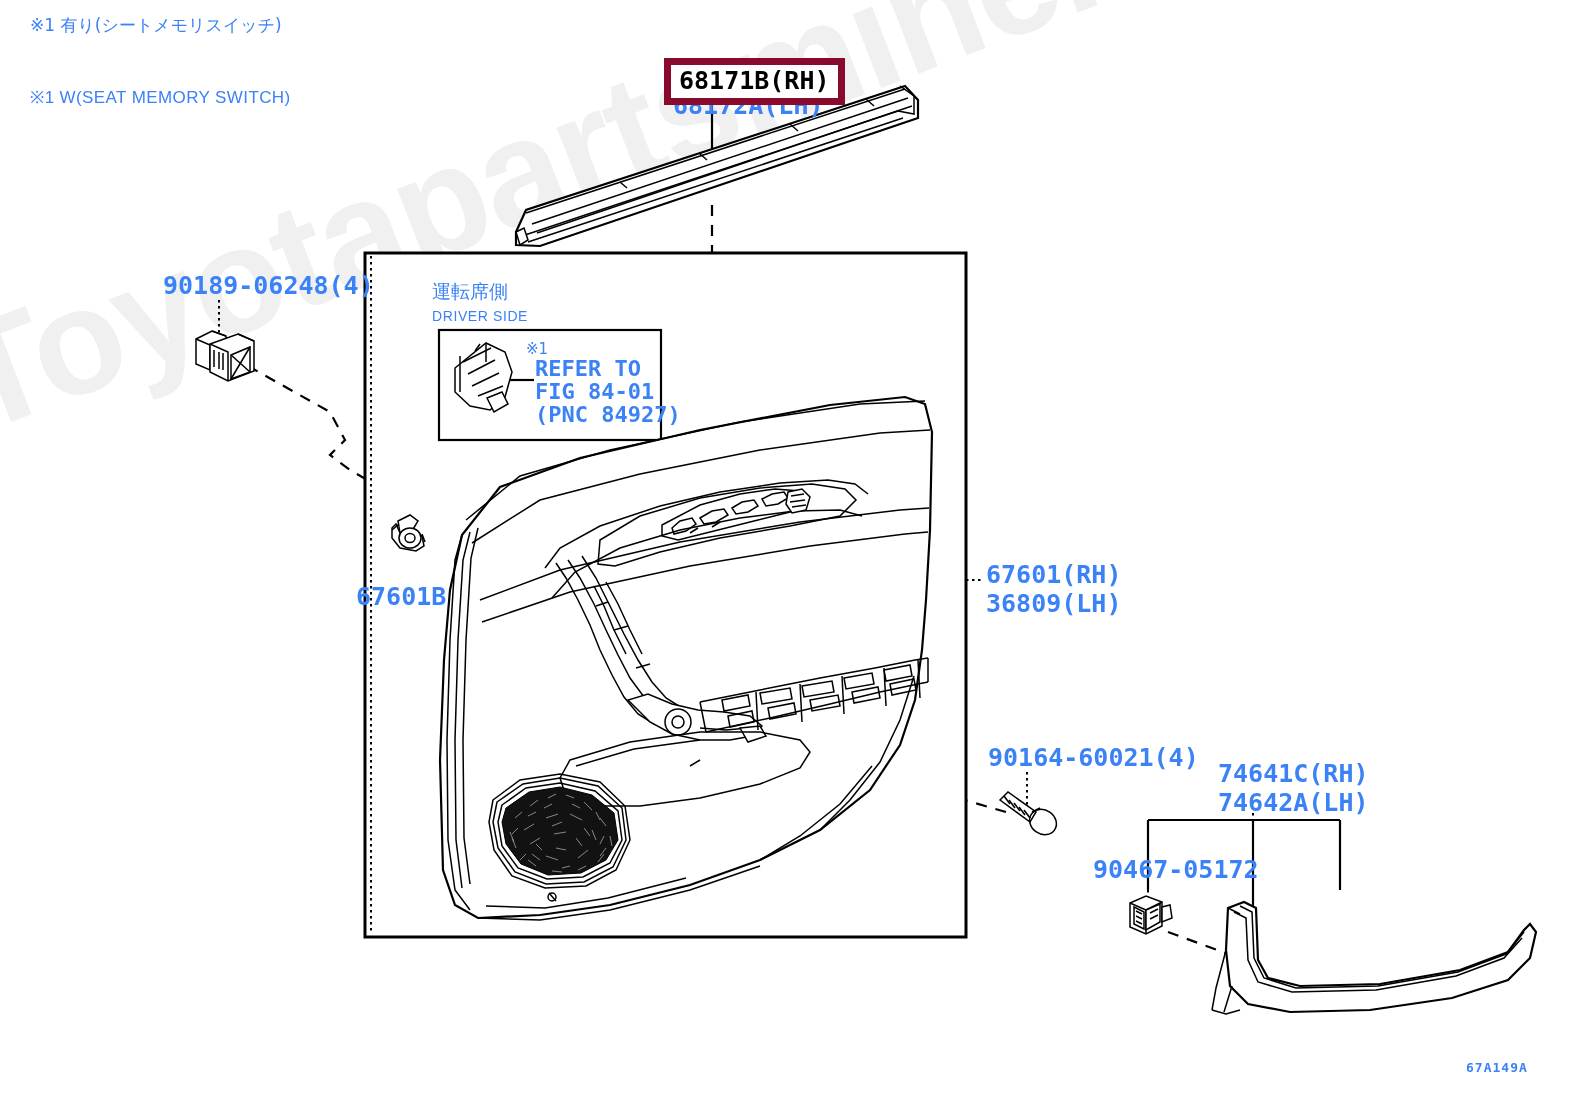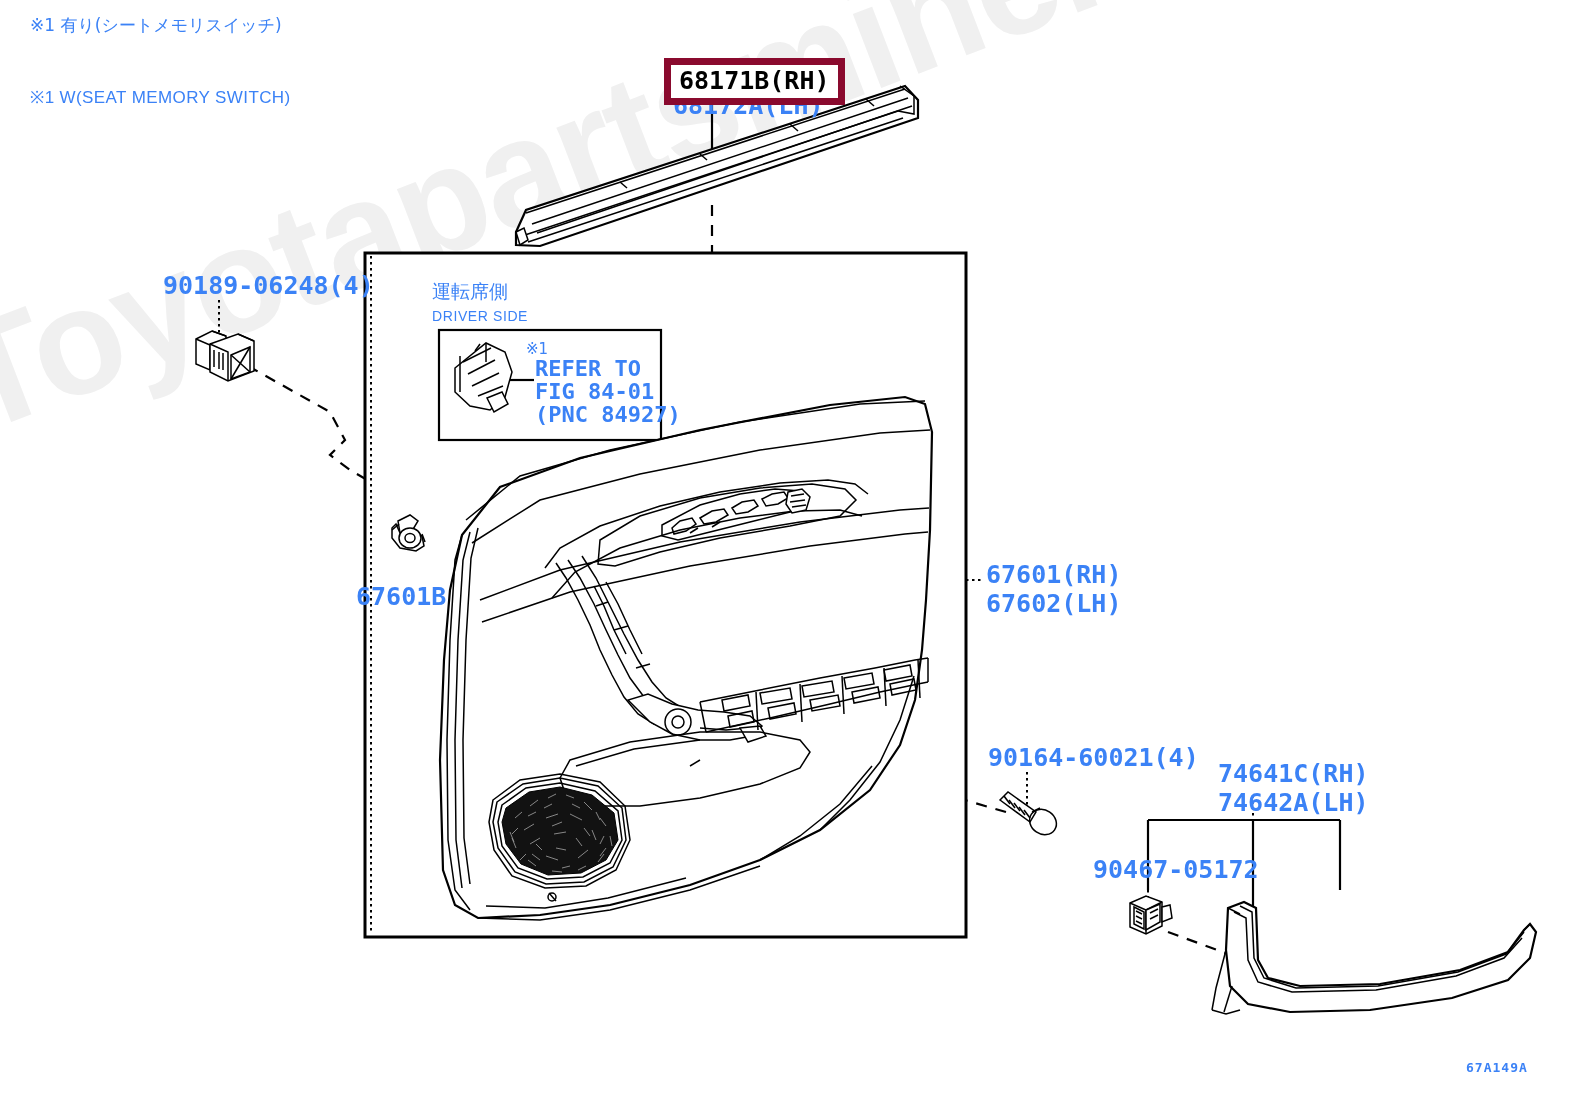--- a/index.html
+++ b/index.html
@@ -66,21 +66,21 @@
   <div class="hl" style="left:664px;top:58px;--hl:#8a0a2e;">
     <span class="pn">68171B(RH)</span>
   </div>
   <div class="txt pn" style="left:673px;top:91px;">68172A(LH)</div>
 
   <div class="txt pn" style="left:163px;top:271px;">90189-06248(4)</div>
 
   <div class="txt pn" style="left:356px;top:582px;">67601B</div>
 
   <div class="txt pn" style="left:986px;top:560px;">67601(RH)</div>
-  <div class="txt pn" style="left:986px;top:589px;">67602(LH)</div>
+  <div class="txt pn" style="left:986px;top:589px;">36809(LH)</div>
 
   <div class="txt pn" style="left:988px;top:743px;">90164-60021(4)</div>
 
   <div class="txt pn" style="left:1218px;top:759px;">74641C(RH)</div>
   <div class="txt pn" style="left:1218px;top:788px;">74642A(LH)</div>
 
   <div class="txt pn" style="left:1093px;top:855px;">90467-05172</div>
 
   <div class="txt jp" style="left:432px;top:279px;font-size:19px;">運転席側</div>
   <div class="txt note-en" style="left:432px;top:308px;font-size:14px;letter-spacing:.6px;">DRIVER SIDE</div>

